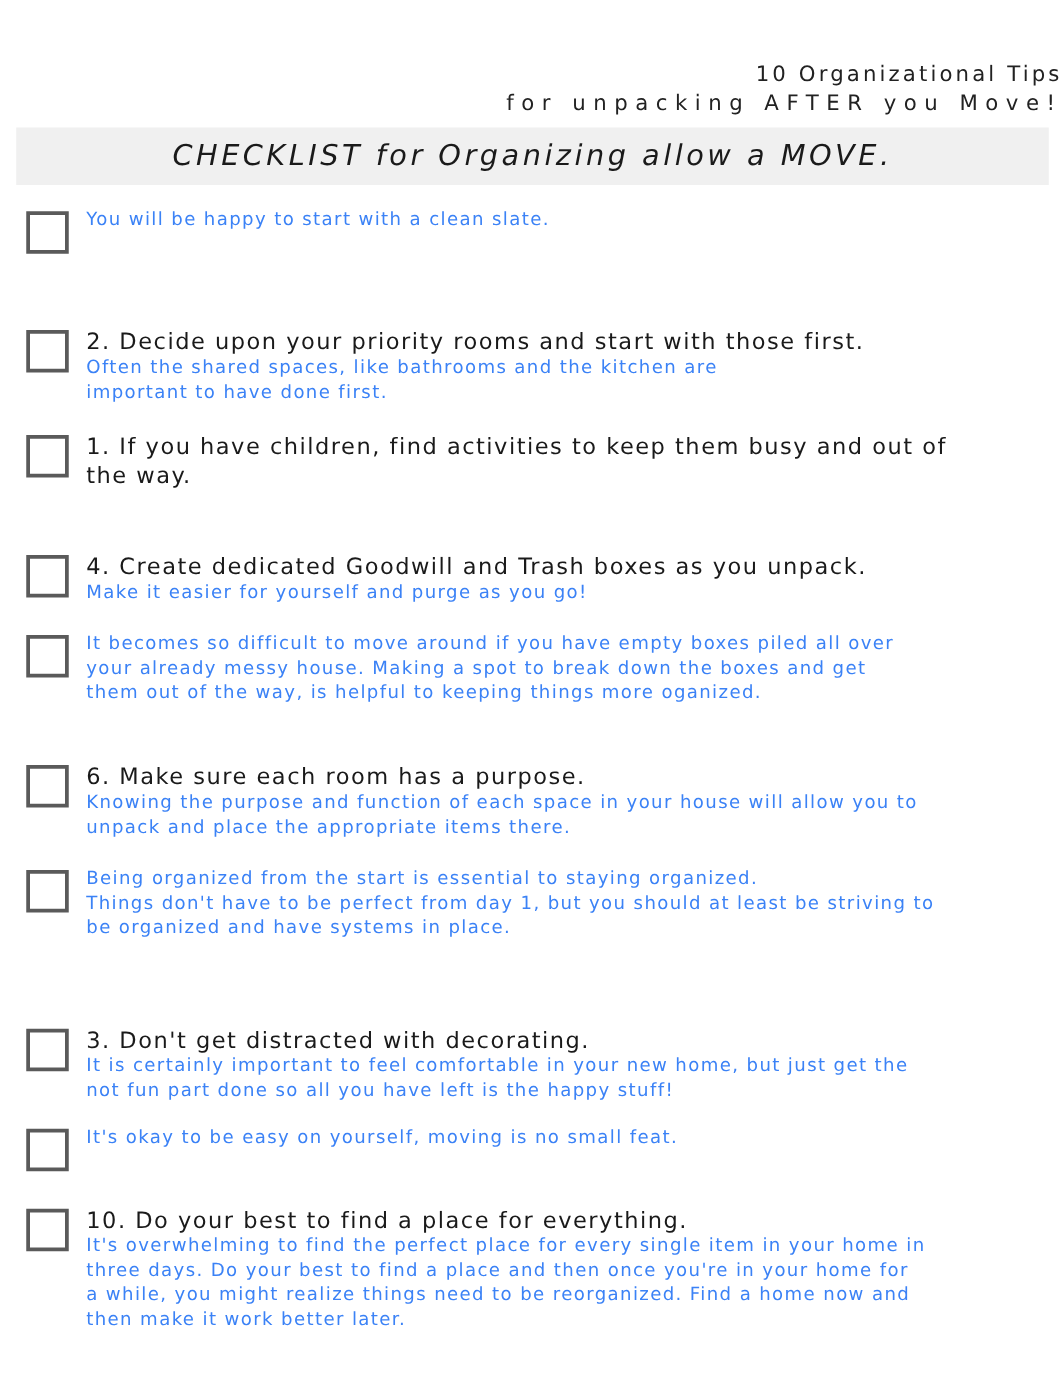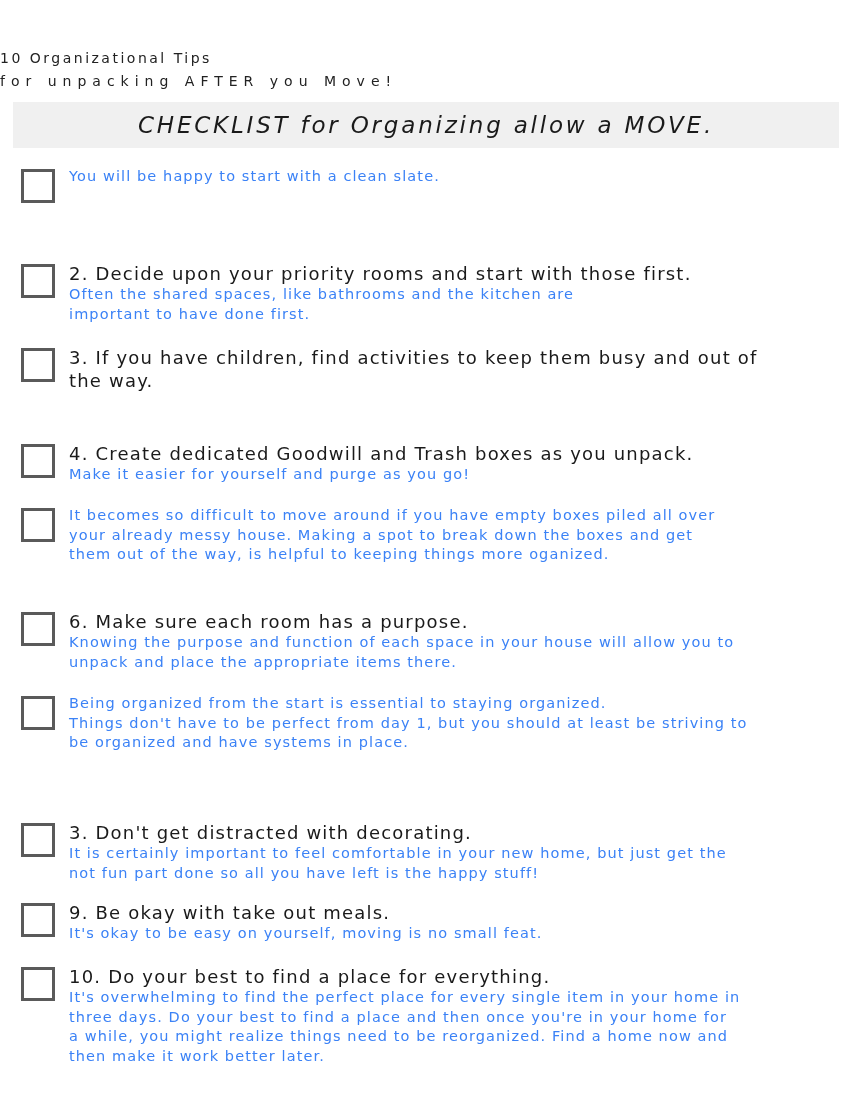--- a/index.html
+++ b/index.html
@@ -1,17 +1,17 @@
 <!DOCTYPE html>
 <html><head>
 <meta charset="utf-8">
 <style>
   html, body { margin: 0; padding: 0; background: #ffffff; }
   body { width: 850px; height: 1100px; position: relative; overflow: hidden; color: #1a1a1a; font-family: "DejaVu Sans", sans-serif; }
-  .subtitle { position: absolute; left: 0; width: 850px; text-align: left; font-size: 14px; letter-spacing: 3px; color: #222; }
+  .subtitle { position: absolute; left: 0; width: 850px; text-align: right; font-size: 17px; letter-spacing: 3px; color: #222; }
   .subtitle.l1 { top: 50px; letter-spacing: 2.5px; }
   .subtitle.l2 { top: 73px; letter-spacing: 6px; }
   .banner { position: absolute; left: 13px; top: 102px; width: 826px; height: 46px; background: #f0f0f0; display: flex; align-items: center; justify-content: center; }
   .banner-title { font-family: "DejaVu Sans", sans-serif; font-style: italic; font-size: 23px; letter-spacing: 2.8px; color: #1a1a1a; }
   .item { position: absolute; left: 0; width: 850px; }
   .checkbox { position: absolute; left: 21px; top: 2px; width: 28px; height: 28px; border: 3px solid #5a5a5a; background: #fff; cursor: pointer; }
   .content { position: absolute; left: 69px; width: 760px; }
   .head { font-size: 18px; line-height: 23px; letter-spacing: 1.2px; color: #1a1a1a; }
   .desc { font-size: 14.5px; line-height: 19.5px; letter-spacing: 1.1px; color: #3b82f6; white-space: pre-line; }
 </style>
@@ -38,21 +38,21 @@
     <div class="content" style="top:0px;">
       <div class="head">2. Decide upon your priority rooms and start with those first.</div>
       <div class="desc">Often the shared spaces, like bathrooms and the kitchen are
 important to have done first.</div>
     </div>
   </div>
 
   <div class="item" style="top:346px;">
     <div class="checkbox"></div>
     <div class="content" style="top:0px;">
-      <div class="head" style="white-space:pre-line;">3. If you have children, find activities to keep them busy and out of
+      <div class="head" style="white-space:pre-line;">1. If you have children, find activities to keep them busy and out of
 the way.</div>
     </div>
   </div>
 
   <div class="item" style="top:442px;">
     <div class="checkbox"></div>
     <div class="content" style="top:0px;">
       <div class="head">4. Create dedicated Goodwill and Trash boxes as you unpack.</div>
       <div class="desc">Make it easier for yourself and purge as you go!</div>
     </div>
@@ -90,21 +90,20 @@
     <div class="content" style="top:0px;">
       <div class="head">3. Don't get distracted with decorating.</div>
       <div class="desc">It is certainly important to feel comfortable in your new home, but just get the
 not fun part done so all you have left is the happy stuff!</div>
     </div>
   </div>
 
   <div class="item" style="top:901px;">
     <div class="checkbox"></div>
     <div class="content" style="top:0px;">
-      <div class="head">9. Be okay with take out meals.</div>
       <div class="desc">It's okay  to be easy on yourself, moving is no small feat.</div>
     </div>
   </div>
 
   <div class="item" style="top:965px;">
     <div class="checkbox"></div>
     <div class="content" style="top:0px;">
       <div class="head">10. Do your best to find a place for everything.</div>
       <div class="desc">It's overwhelming to find the perfect place for every single item in your home in
 three days.  Do your best to find a place and then once you're in your home for

